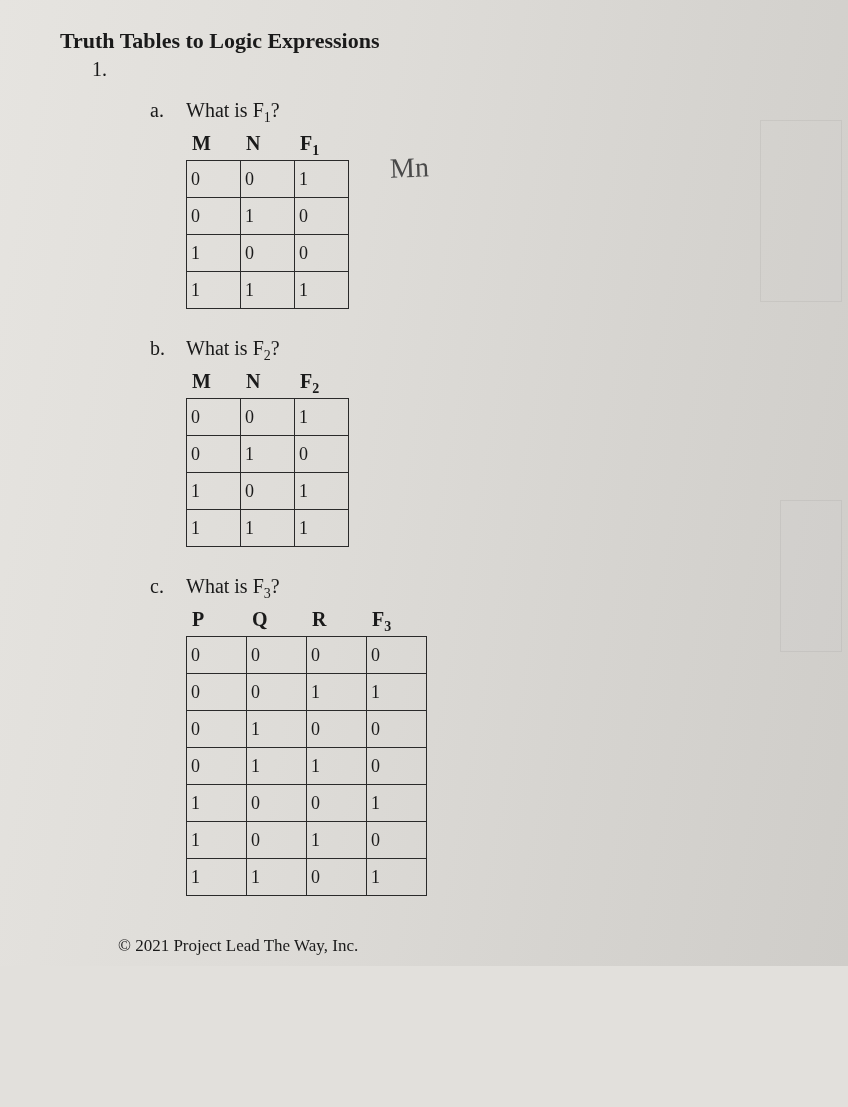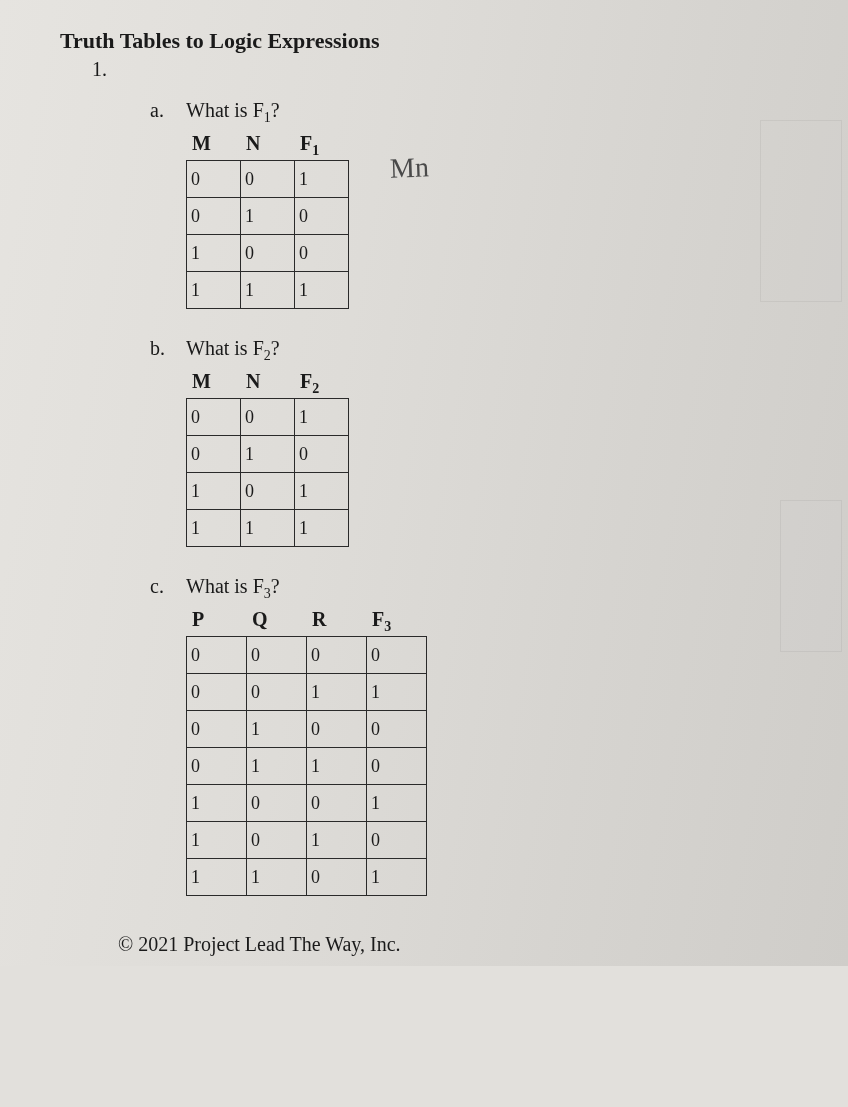--- a/index.html
+++ b/index.html
@@ -80,21 +80,21 @@
     font-size: 28px;
     color: #4a4a4a;
     left: 390px;
     top: 152px;
     transform: rotate(-2deg);
   }
   .footer {
     position: absolute;
     bottom: 10px;
     left: 118px;
-    font-size: 20px;
+    font-size: 17px;
   }
   
   .ghost {
     position: absolute;
     border: 1px solid rgba(0,0,0,0.05);
     background: rgba(255,255,255,0.02);
   }
 </style>
 </head>
 <body>

